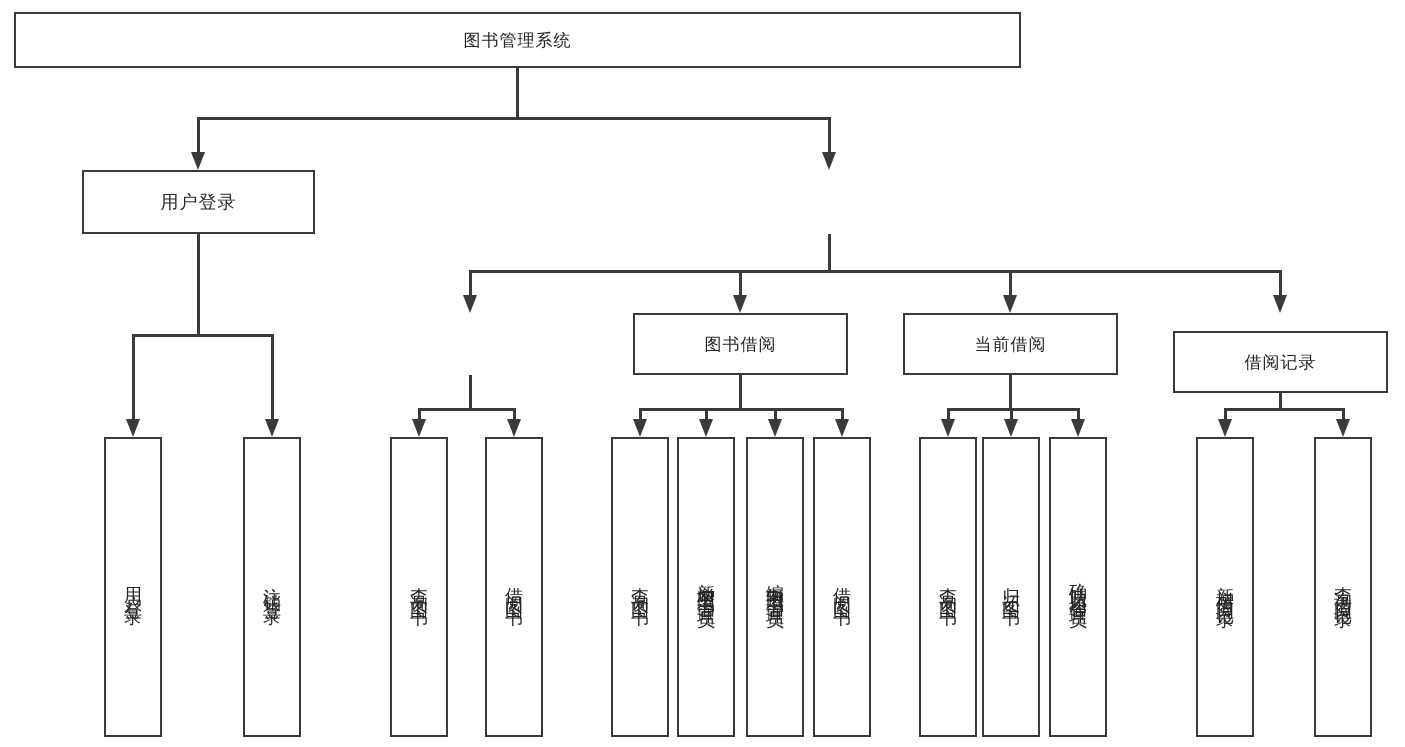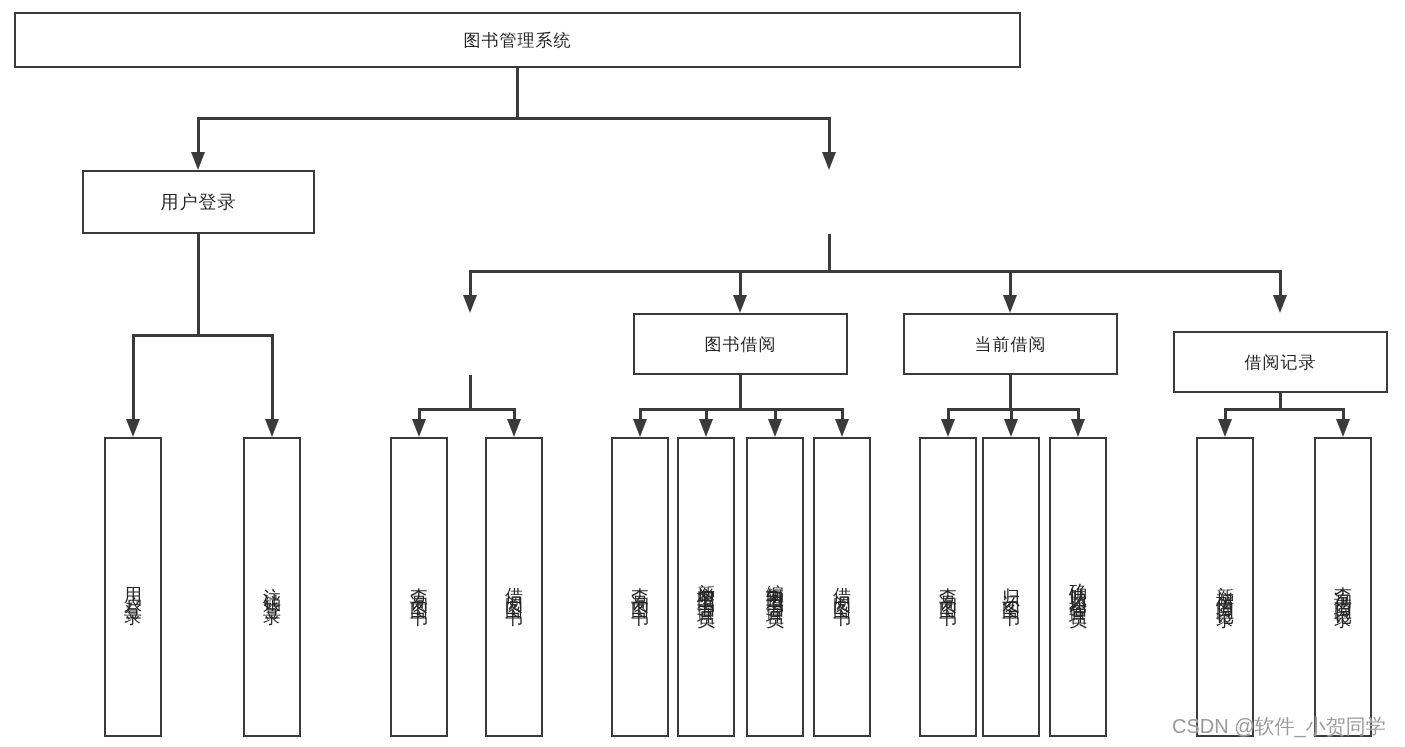--- a/index.html
+++ b/index.html
@@ -141,15 +141,14 @@
   <div class="box leaf" style="left:746px; top:437px; width:58px; height:300px; letter-spacing:4px;">编辑图书（管理员）</div>
   <div class="box leaf" style="left:813px; top:437px; width:58px; height:300px;">借阅图书</div>
 
   <div class="box leaf" style="left:919px; top:437px; width:58px; height:300px;">查询图书</div>
   <div class="box leaf" style="left:982px; top:437px; width:58px; height:300px;">归还图书</div>
   <div class="box leaf" style="left:1049px; top:437px; width:58px; height:300px; letter-spacing:4px;">确认归还（管理员）</div>
 
   <div class="box leaf" style="left:1196px; top:437px; width:58px; height:300px; letter-spacing:5px;">新增借阅记录</div>
   <div class="box leaf" style="left:1314px; top:437px; width:58px; height:300px; letter-spacing:5px;">查询借阅记录</div>
 
-  <div class="watermark">CSDN @软件_小贺同学</div>
 
 </div>
 
 </body></html>

